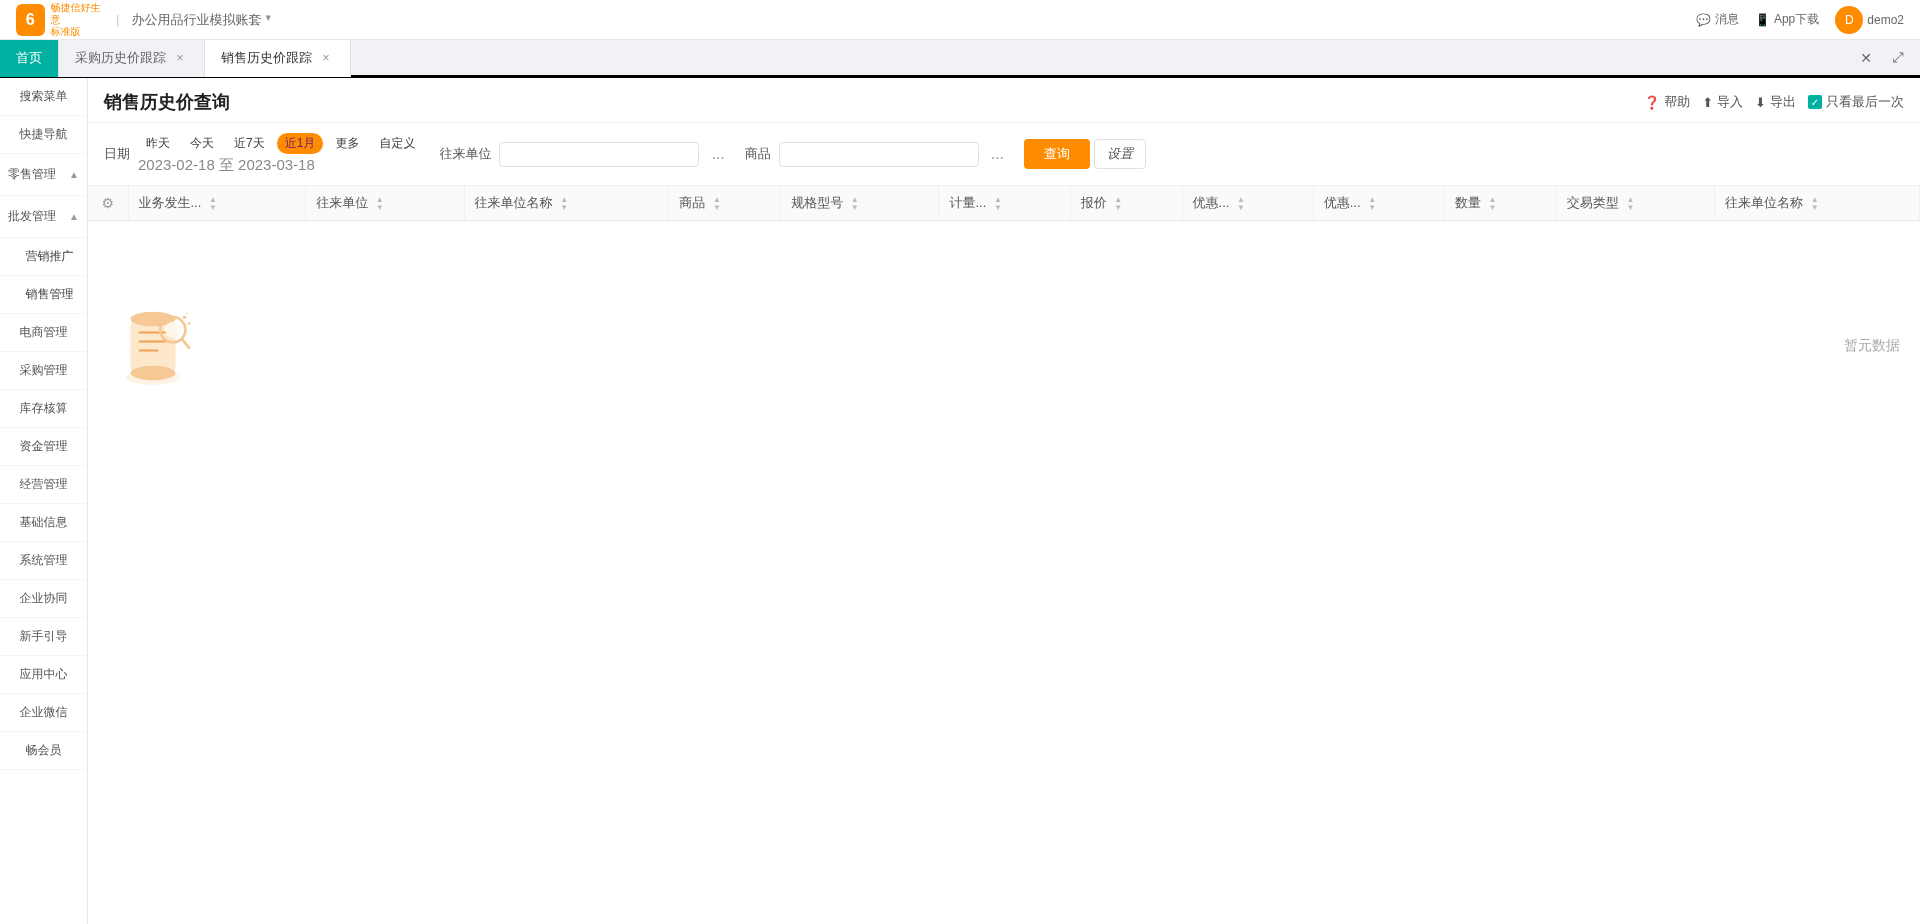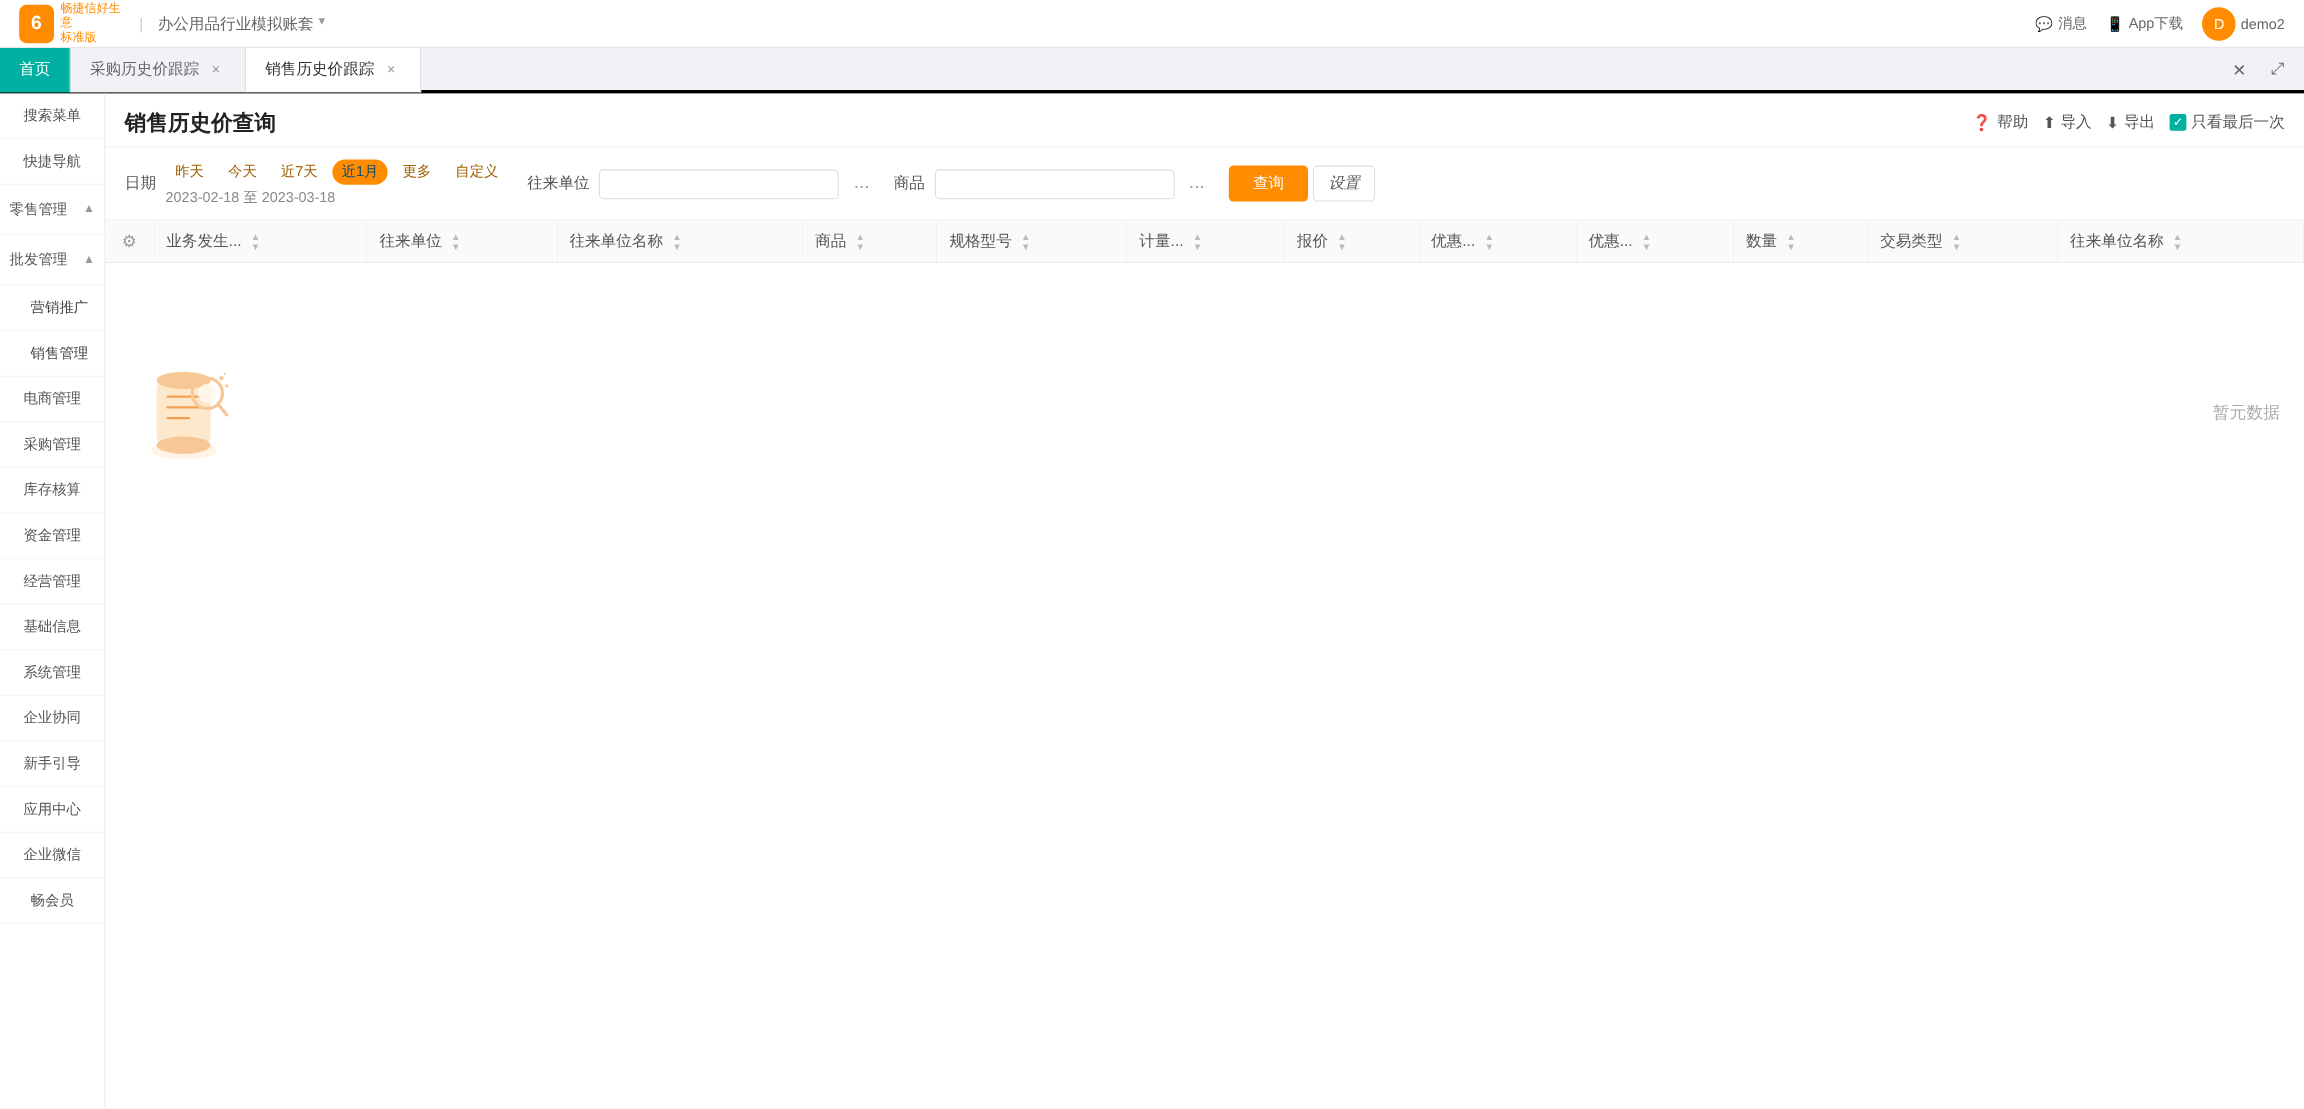--- a/index.html
+++ b/index.html
@@ -261,29 +261,29 @@
     .date-chips {
       display: flex;
       align-items: center;
       gap: 4px;
     }
     .date-chip {
       padding: 2px 8px;
       border-radius: 4px;
       font-size: 12px;
       cursor: pointer;
-      color: #a16207;
+      color: #404040;
     }
     .date-chip.active {
       background: #ff8c00;
-      color: #0c4a6e;
+      color: #701a75;
       border-radius: 12px;
     }
     .date-range-text {
-      font-size: 12px;
+      font-size: 15px;
       color: #888;
       margin-top: 2px;
     }
     .filter-date-column {
       display: flex;
       flex-direction: column;
     }
     .filter-input {
       border: 1px solid #e0e0e0;
       border-radius: 4px;

